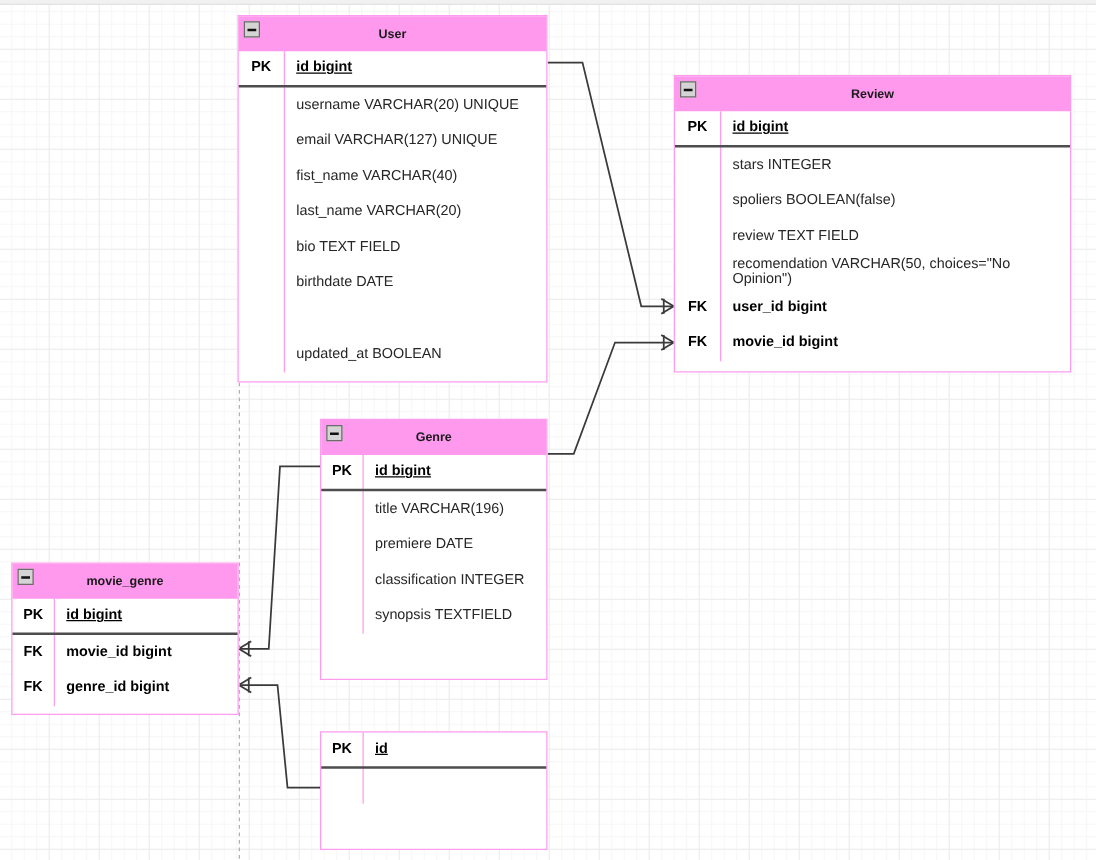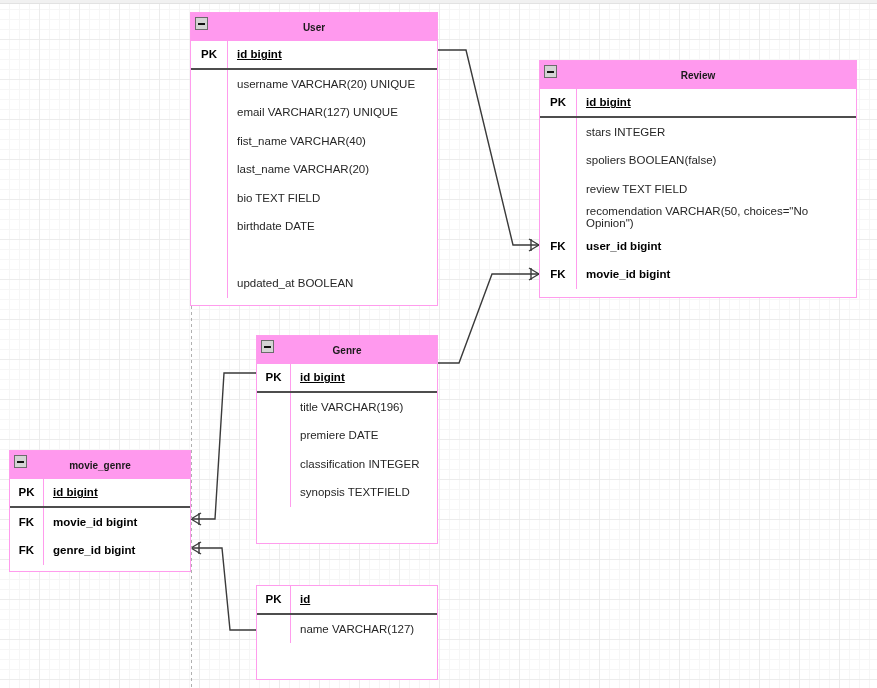--- a/index.html
+++ b/index.html
@@ -285,17 +285,16 @@
 <div class="entity" style="left:256px;top:585px;width:182px;height:95px;">
   <div class="ent-body">
     <div class="vdiv" style="left:33px;"></div>
 
     <div class="row pkrow">
       <span class="keycell key" style="width:33px;">PK</span>
       <span class="fieldcell fld-pk" style="width:147px;">id</span>
     </div>
     <div class="row">
       <span class="keycell key" style="width:33px;"></span>
-      <span class="fieldcell fld-plain" style="width:147px;">name VARCHAR(127)</span>
     </div>
     <div class="pad"></div>
   </div>
 </div>
 
 </body></html>

